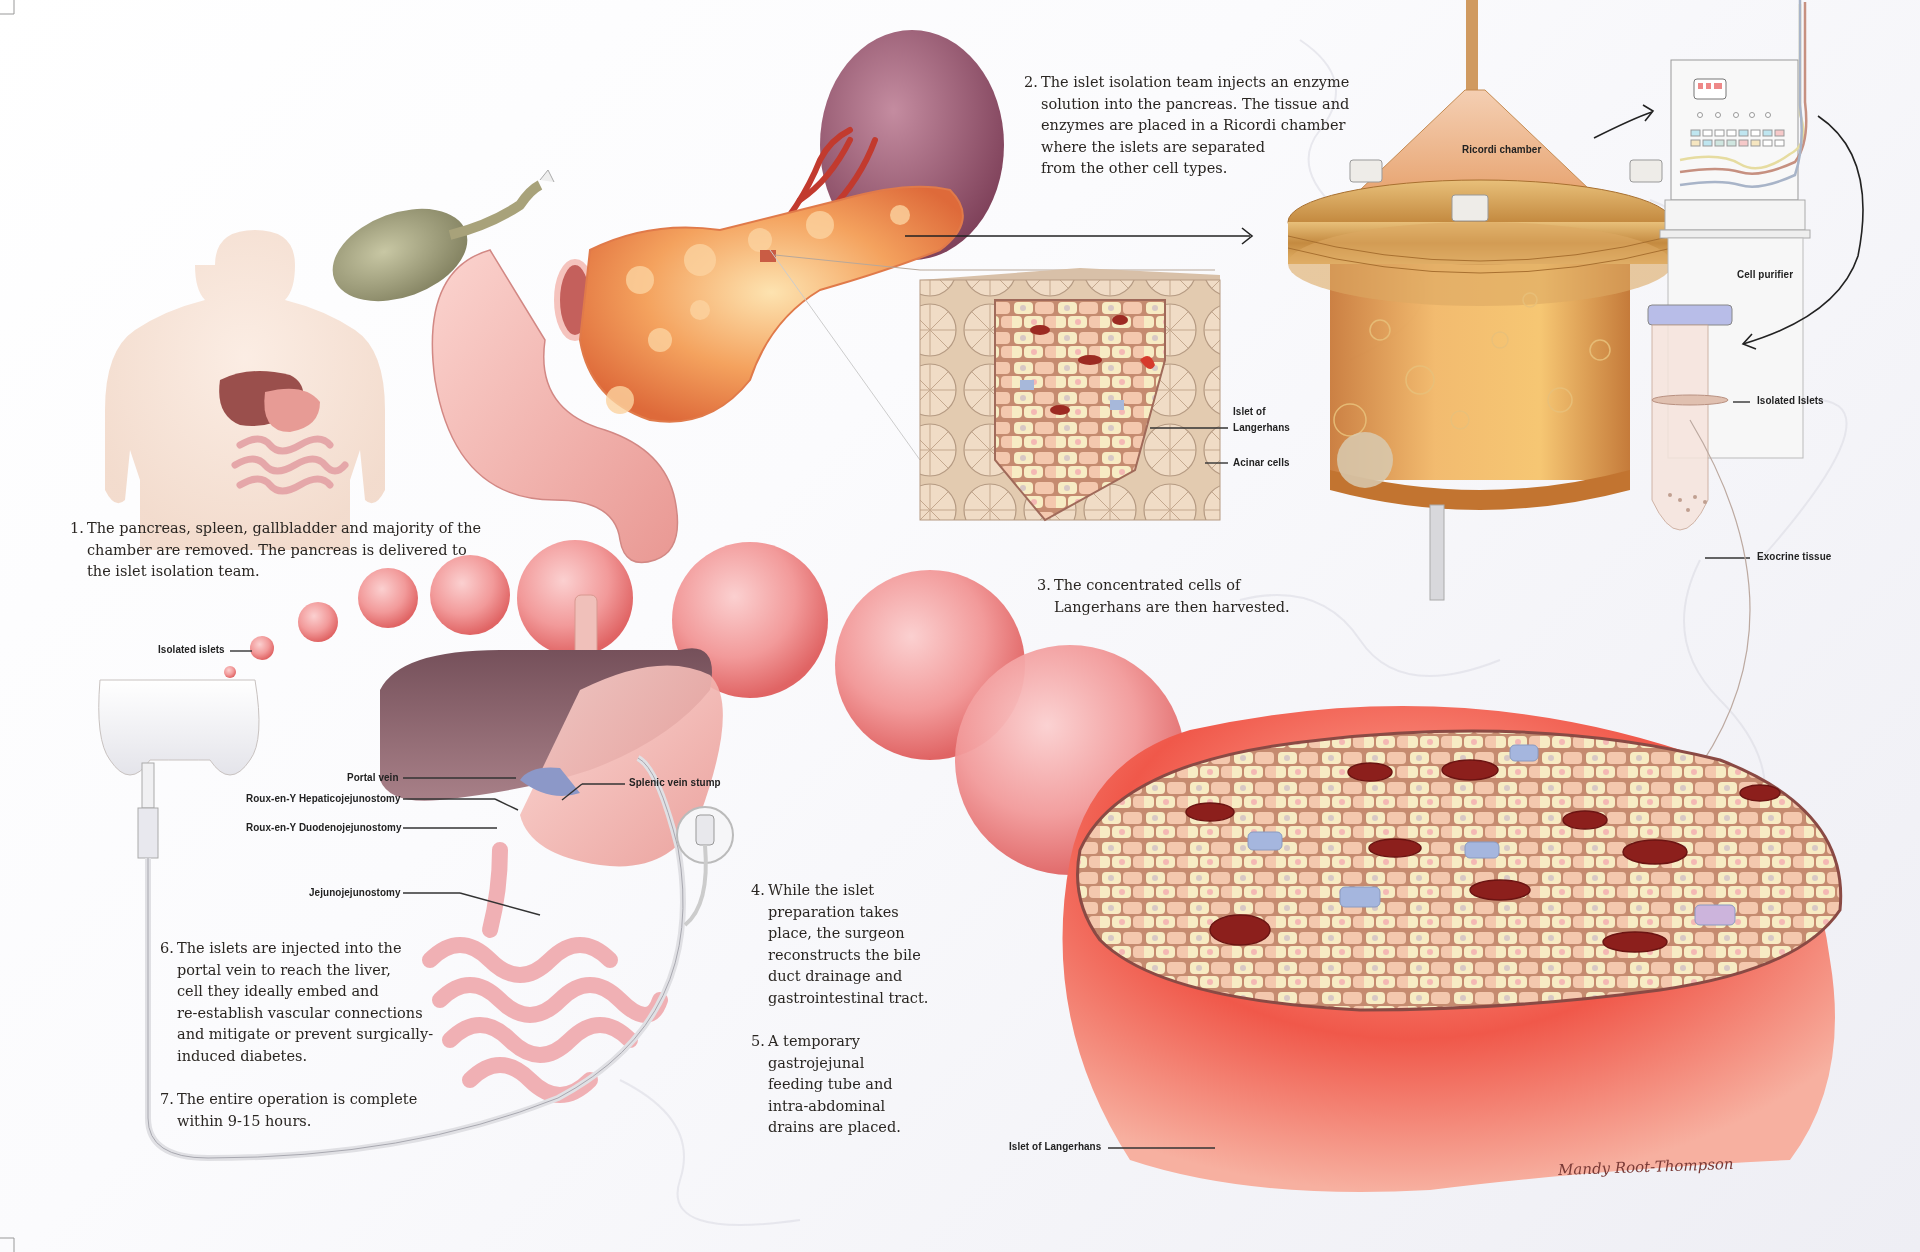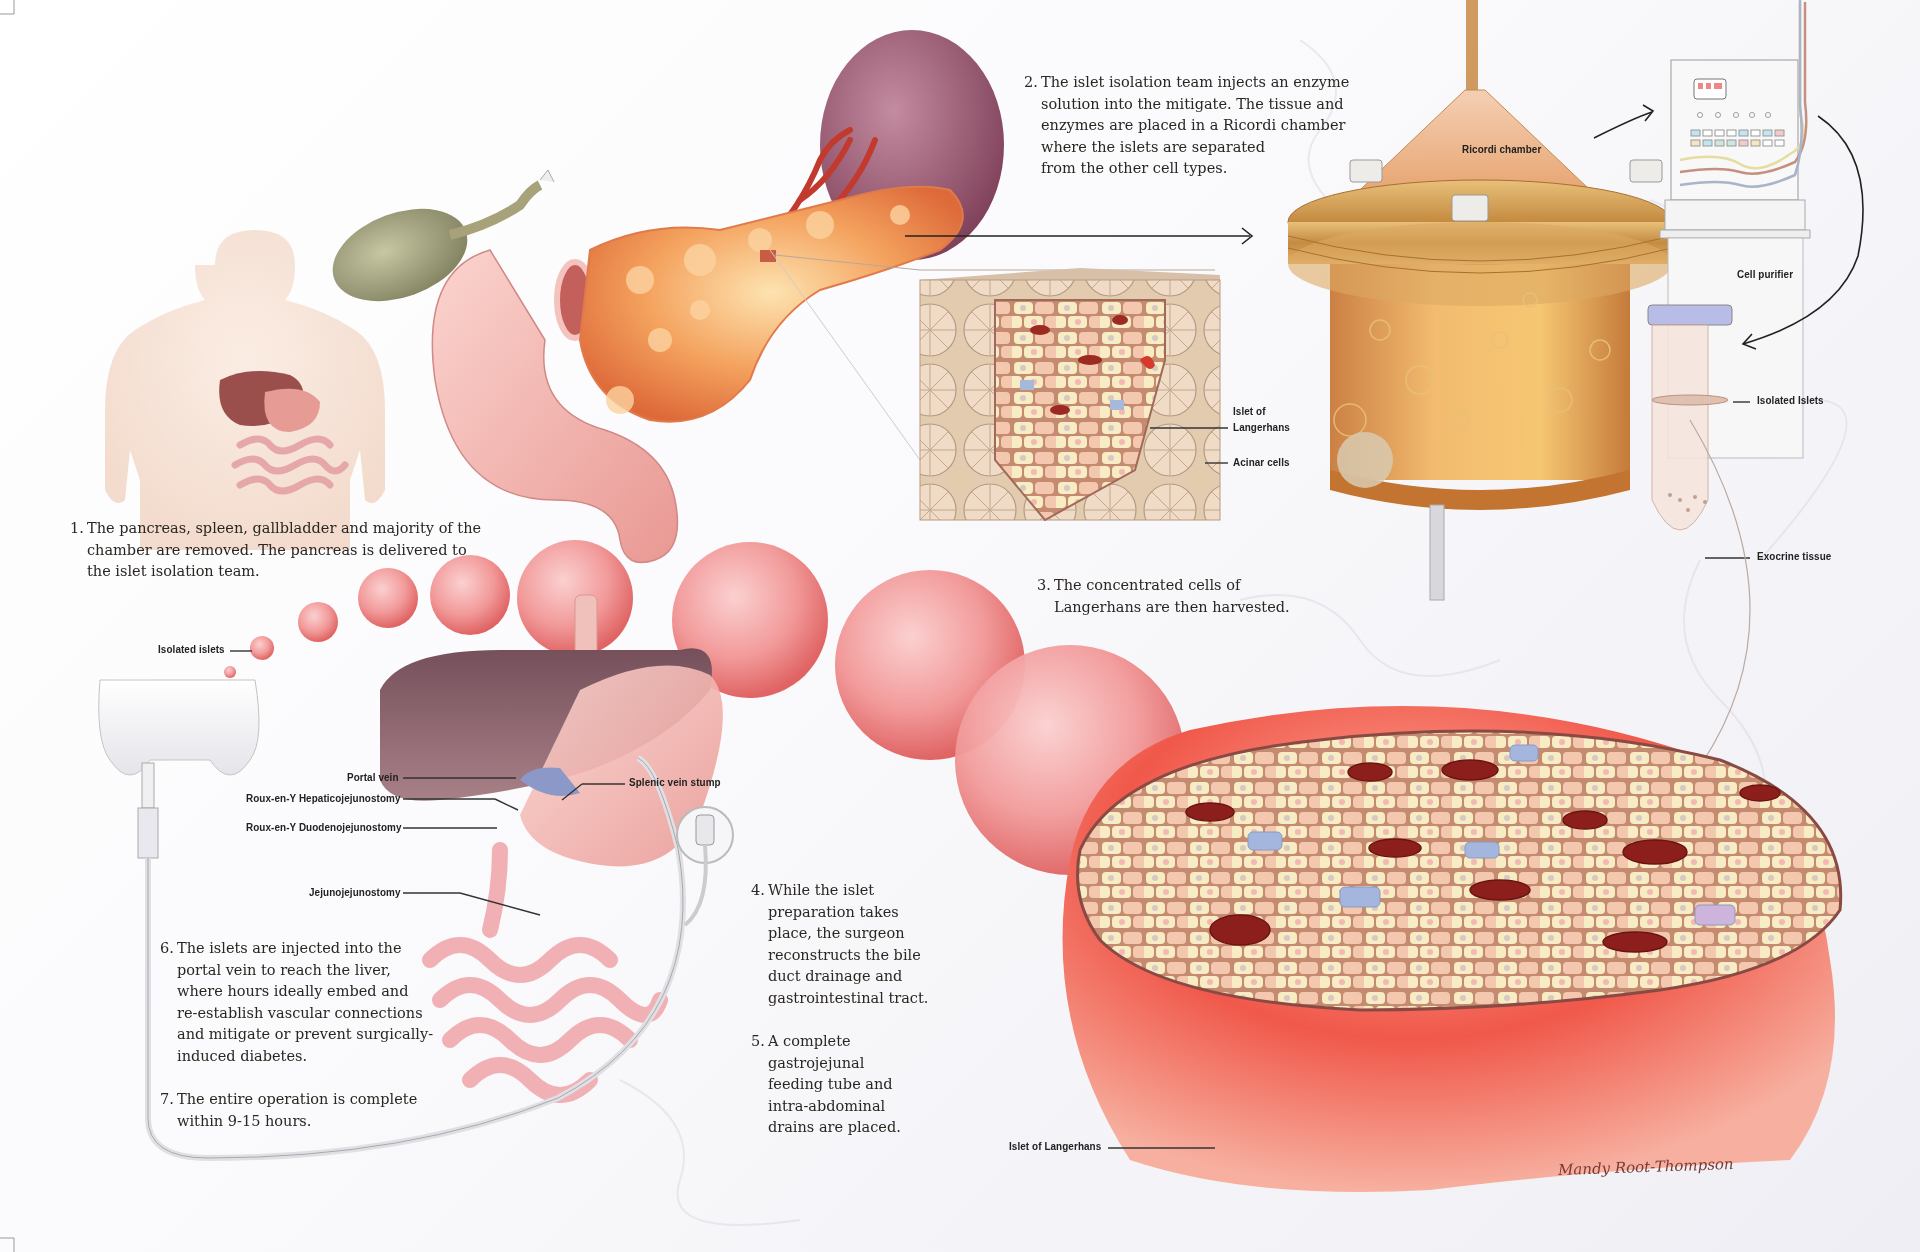--- a/index.html
+++ b/index.html
@@ -346,52 +346,52 @@
 
 <div class="step" style="left:70px; top:518px;">
   <span class="num">1.</span>
   <span class="txt">The pancreas, spleen, gallbladder and majority of the
 chamber are removed. The pancreas is delivered to
 the islet isolation team.</span>
 </div>
 <div class="step" style="left:1024px; top:72px;">
   <span class="num">2.</span>
   <span class="txt">The islet isolation team injects an enzyme
-solution into the mitigate. The tissue and
+solution into the pancreas. The tissue and
 enzymes are placed in a Ricordi chamber
 where the islets are separated
 from the other cell types.</span>
 </div>
 <div class="step" style="left:1037px; top:575px;">
   <span class="num">3.</span>
   <span class="txt">The concentrated cells of
 Langerhans are then harvested.</span>
 </div>
 <div class="step" style="left:751px; top:880px;">
   <span class="num">4.</span>
   <span class="txt">While the islet
 preparation takes
 place, the surgeon
 reconstructs the bile
 duct drainage and
 gastrointestinal tract.</span>
 </div>
 <div class="step" style="left:751px; top:1031px;">
   <span class="num">5.</span>
-  <span class="txt">A complete
+  <span class="txt">A temporary
 gastrojejunal
 feeding tube and
 intra-abdominal
 drains are placed.</span>
 </div>
 <div class="step" style="left:160px; top:938px;">
   <span class="num">6.</span>
   <span class="txt">The islets are injected into the
 portal vein to reach the liver,
-where hours ideally embed and
+cell they ideally embed and
 re-establish vascular connections
 and mitigate or prevent surgically-
 induced diabetes.</span>
 </div>
 <div class="step" style="left:160px; top:1089px;">
   <span class="num">7.</span>
   <span class="txt">The entire operation is complete
 within 9-15 hours.</span>
 </div>
 

